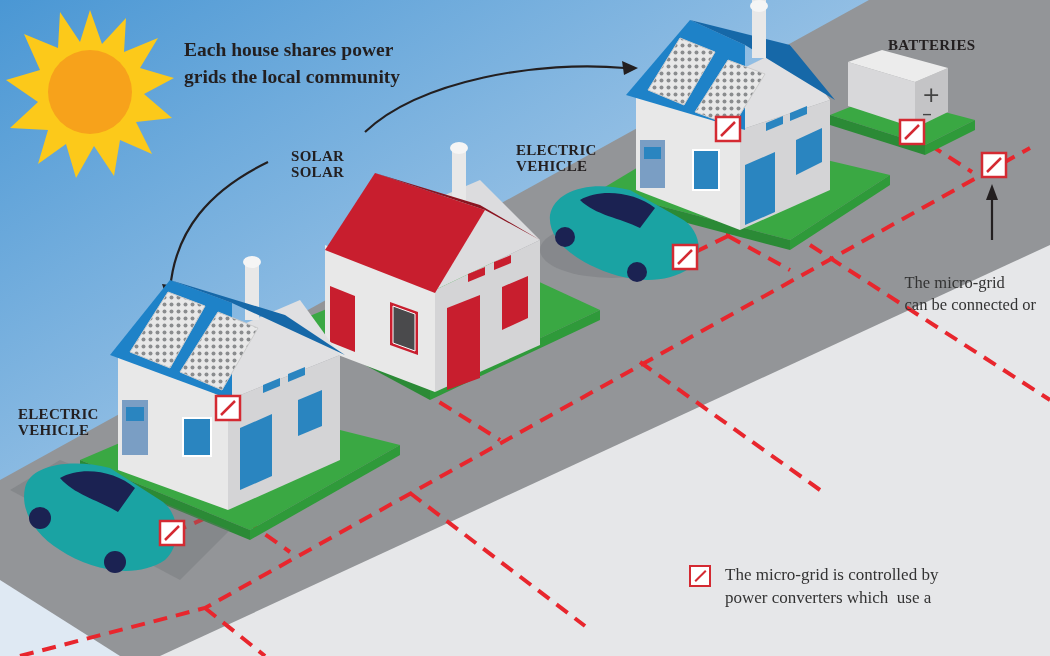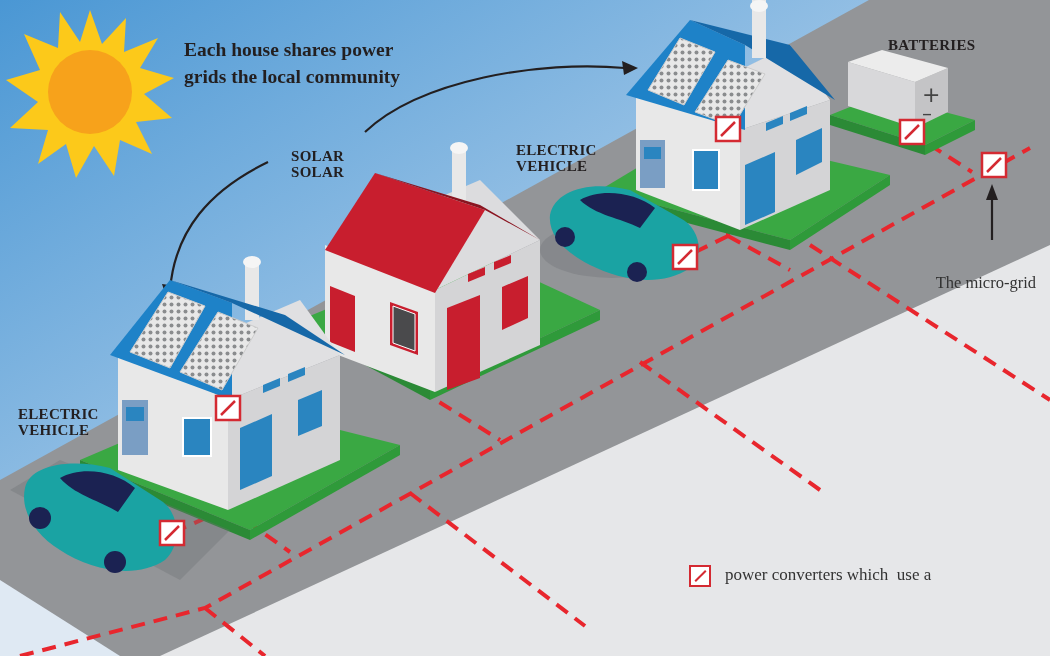--- a/index.html
+++ b/index.html
@@ -192,20 +192,22 @@
 
 <div class="lbl caps" style="left:18px;top:390px;">
   <div>ELECTRIC</div>
   <div>VEHICLE</div>
 </div>
 
 <div class="lbl caps" style="left:888px;top:21px;">BATTERIES</div>
 
 <div class="lbl note note-right">
   <div>The micro-grid</div>
+  <div>can be connected or</div>
 </div>
 
 <div class="lbl legend">
   <div class="conv"></div>
   <div class="legend-text">
+    <div>The micro-grid is controlled by</div>
     <div style="white-space:pre;">power converters which  use a</div>
   </div>
 </div>
 
 </body></html>

